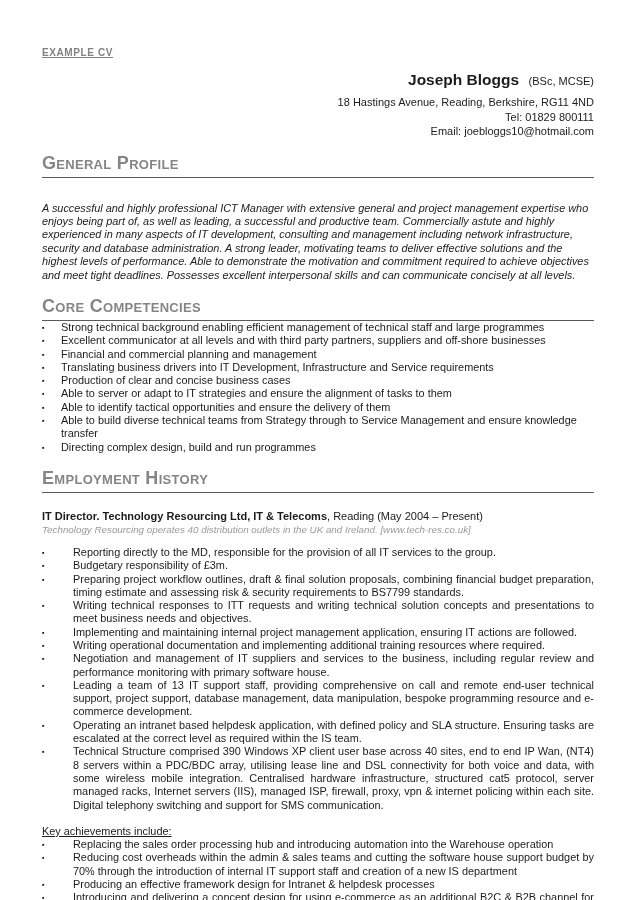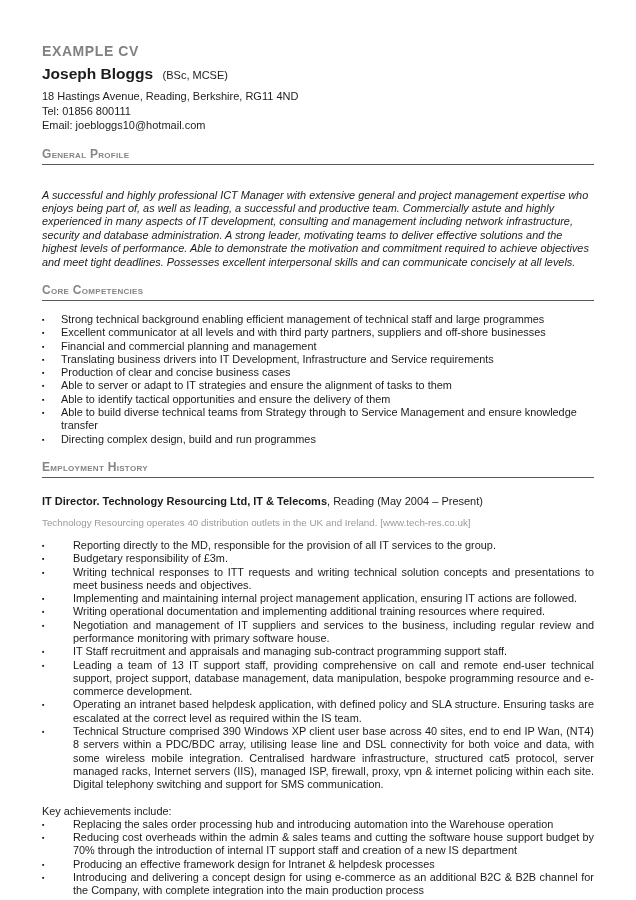--- a/index.html
+++ b/index.html
@@ -9,75 +9,77 @@
     position:relative;
     width:636px; height:900px;
     background:#ffffff;
     overflow:hidden;
   }
   .content { padding:42px 42px 0 42px; }
 
   .example-cv {
     display:inline-block;
     color:#828282;
-    font-size:14px;
+    font-size:10px;
     font-weight:bold;
     letter-spacing:0.6px;
+    text-decoration:underline;
     text-align:right;
   }
 
-  .header-block { text-align:left; margin-top:4px; }
+  .header-block { text-align:right; margin-top:10px; }
   .name-line { line-height:20px; }
   .person-name { font-size:15.5px; font-weight:bold; }
   .person-creds { font-size:11px; margin-left:5px; }
   .contact-line { font-size:11px; line-height:14.5px; }
   .contact-line.first { margin-top:4px; }
 
   .section { margin-top:14px; }
   .section-title {
     font-variant:small-caps;
     color:#858585;
-    font-size:12px;
+    font-size:18px;
     font-weight:bold;
     letter-spacing:0.3px;
     border-bottom:1px solid #5a5a5a;
     padding-bottom:3px;
   }
 
   .profile-text {
     margin-top:24px;
     font-style:italic;
     font-size:10.9px;
     line-height:13.4px;
   }
 
-  .bullets { margin-top:12px; }
+  .bullets { }
   .bullet-item { display:flex; font-size:10.9px; line-height:13.3px; }
   .bullet-item .b {
     flex:0 0 19px;
     font-size:7.5px;
     line-height:13.3px;
     color:#1c1c1c;
   }
   .bullet-item .b::before { content:"▪"; }
   .bullet-item .t { flex:1; }
   .justified .t { text-align:justify;padding-left:12px; }
 
   .job-header { margin-top:16px; }
   .job-title-line { font-size:11px; line-height:14px; }
   .job-title-bold { font-weight:bold; }
   .company-note {
     font-size:9.8px;
+    font-style:italic;
     color:#9a9a9a;
-    margin-top:9px;
+    margin-top:1px;
   }
   .duties { margin-top:11px; }
 
   .achievements-block { margin-top:13px; }
-  .achievements-label { font-size:10.9px; line-height:13.3px; }
+  .achievements-label { font-size:10.9px; line-height:13.3px;text-decoration:underline; }
   .achievements { margin-top:0; }
 
   .footer {
     position:absolute;
     left:42px; right:42px; bottom:20px;
     display:flex;
     justify-content:space-between;
     font-size:10px;
     font-style:italic;
     color:#2e2e2e;
@@ -90,21 +92,21 @@
   <div class="content">
 
     <div class="example-cv">EXAMPLE CV</div>
 
     <div class="header-block">
       <div class="name-line">
         <span class="person-name">Joseph Bloggs</span>
         <span class="person-creds">(BSc, MCSE)</span>
       </div>
       <div class="contact-line first">18 Hastings Avenue, Reading, Berkshire, RG11 4ND</div>
-      <div class="contact-line">Tel: 01856 800111</div>
+      <div class="contact-line">Tel: 01829 800111</div>
       <div class="contact-line">Email: joebloggs10@hotmail.com</div>
     </div>
 
     <div class="section">
       <div class="section-title">General Profile</div>
       <div class="profile-text">A successful and highly professional ICT Manager with extensive general and project management expertise who enjoys being part of, as well as leading, a successful and productive team. Commercially astute and highly experienced in many aspects of IT development, consulting and management including network infrastructure, security and database administration. A strong leader, motivating teams to deliver effective solutions and the highest levels of performance. Able to demonstrate the motivation and commitment required to achieve objectives and meet tight deadlines. Possesses excellent interpersonal skills and can communicate concisely at all levels.</div>
     </div>
 
     <div class="section">
       <div class="section-title">Core Competencies</div>
@@ -172,20 +174,24 @@
           <div class="bullet-item">
             <span class="b"></span>
             <span class="t">Reporting directly to the MD, responsible for the provision of all IT services to the group.</span>
           </div>
 
           <div class="bullet-item">
             <span class="b"></span>
             <span class="t">Budgetary responsibility of £3m.</span>
           </div>
 
+          <div class="bullet-item">
+            <span class="b"></span>
+            <span class="t">Preparing project workflow outlines, draft &amp; final solution proposals, combining financial budget preparation, timing estimate and assessing risk &amp; security requirements to BS7799 standards.</span>
+          </div>
 
           <div class="bullet-item">
             <span class="b"></span>
             <span class="t">Writing technical responses to ITT requests and writing technical solution concepts and presentations to meet business needs and objectives.</span>
           </div>
 
           <div class="bullet-item">
             <span class="b"></span>
             <span class="t">Implementing and maintaining internal project management application, ensuring IT actions are followed.</span>
           </div>
@@ -193,24 +199,20 @@
           <div class="bullet-item">
             <span class="b"></span>
             <span class="t">Writing operational documentation and implementing additional training resources where required.</span>
           </div>
 
           <div class="bullet-item">
             <span class="b"></span>
             <span class="t">Negotiation and management of IT suppliers and services to the business, including regular review and performance monitoring with primary software house.</span>
           </div>
 
-          <div class="bullet-item">
-            <span class="b"></span>
-            <span class="t">IT Staff recruitment and appraisals and managing sub-contract programming support staff.</span>
-          </div>
 
           <div class="bullet-item">
             <span class="b"></span>
             <span class="t">Leading a team of 13 IT support staff, providing comprehensive on call and remote end-user technical support, project support, database management, data manipulation, bespoke programming resource and e-commerce development.</span>
           </div>
 
           <div class="bullet-item">
             <span class="b"></span>
             <span class="t">Operating an intranet based helpdesk application, with defined policy and SLA structure. Ensuring tasks are escalated at the correct level as required within the IS team.</span>
           </div>

